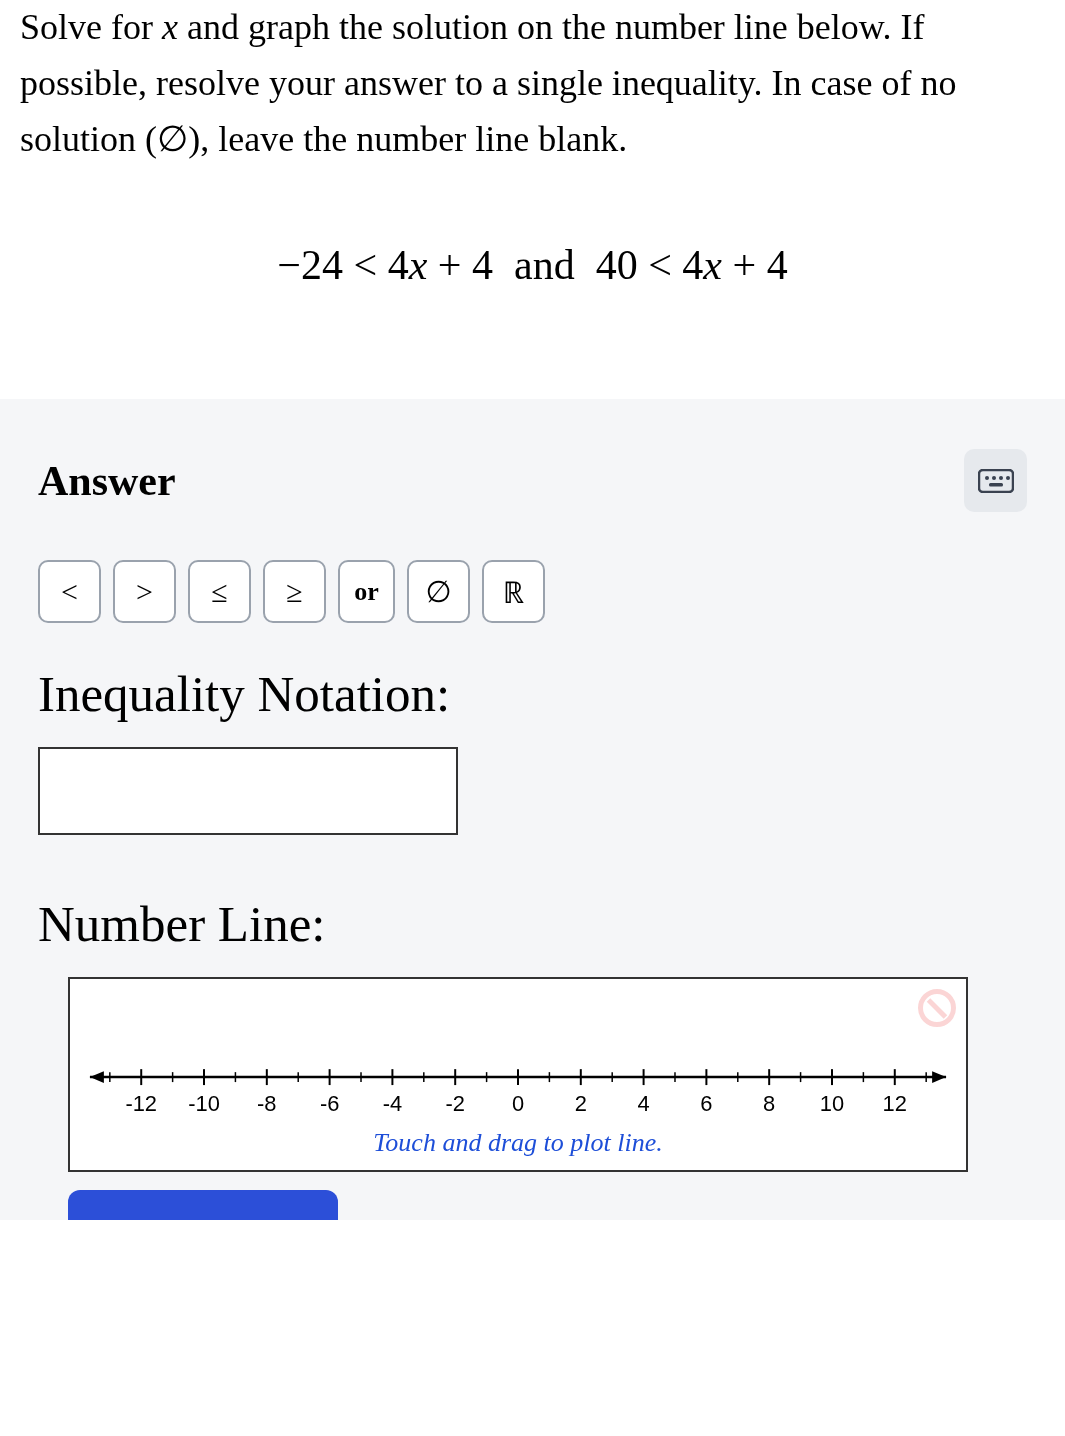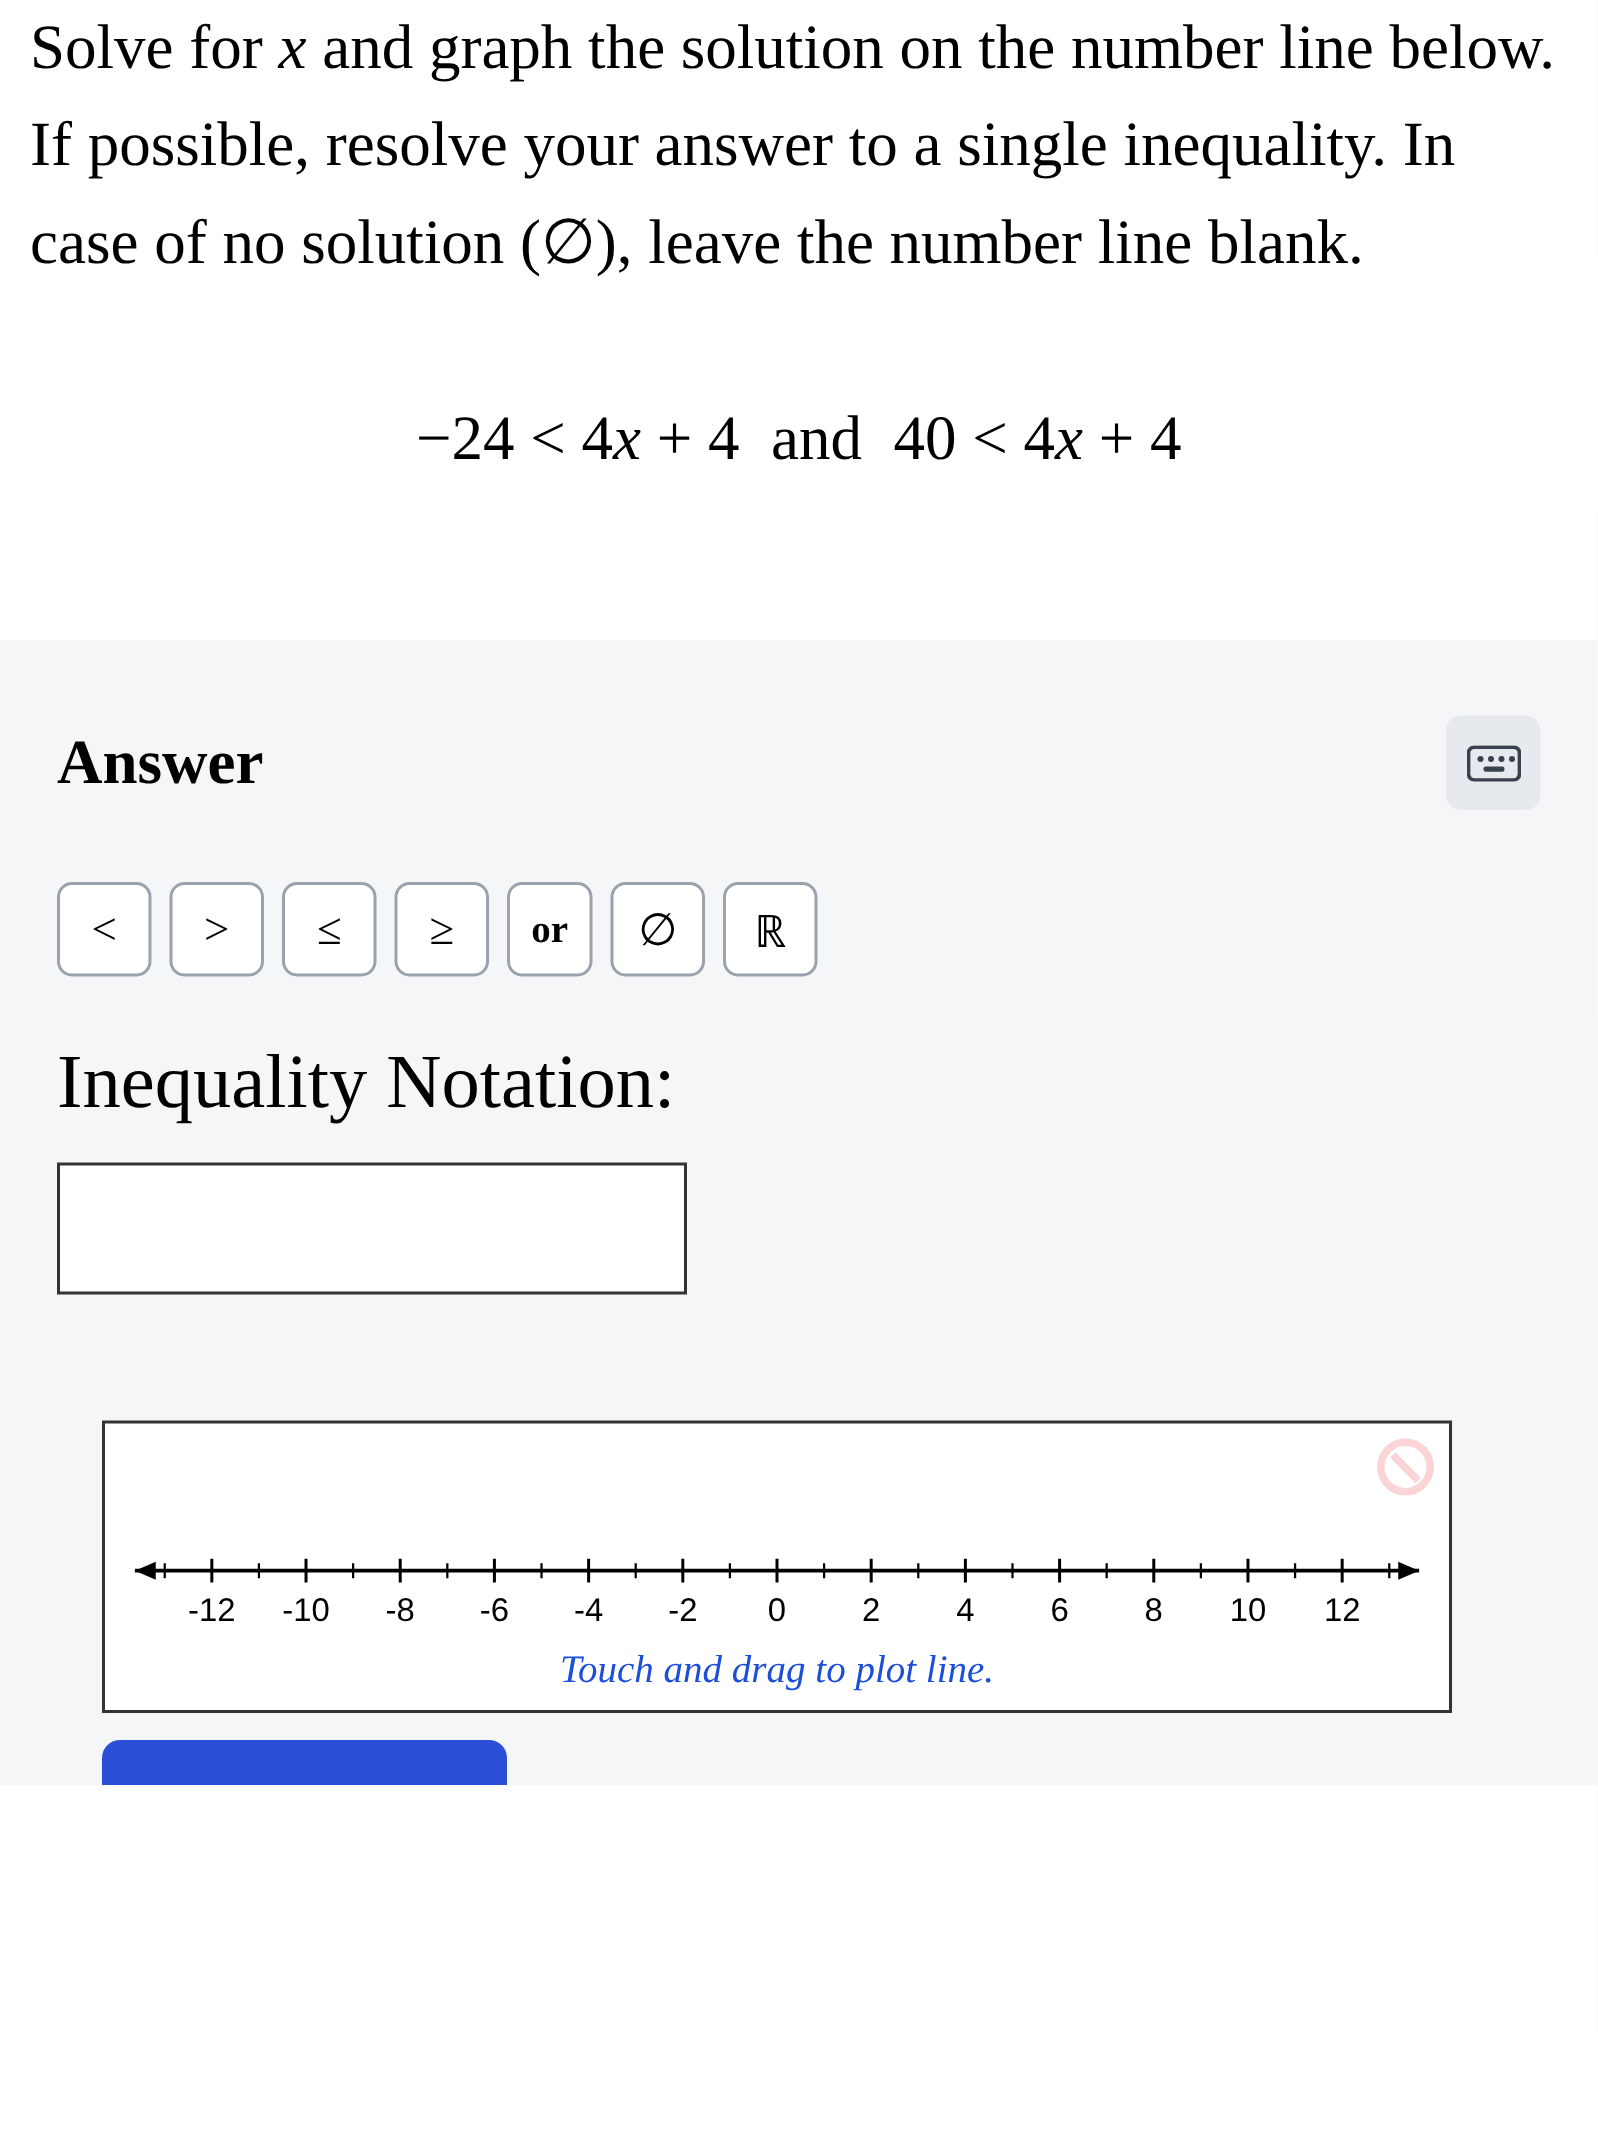--- a/index.html
+++ b/index.html
@@ -6,21 +6,21 @@
   body {
     font-family: Georgia, 'Times New Roman', serif;
     background: #fff;
     width: 1065px;
     color: #000;
   }
   .question-section {
     padding: 0 20px 40px 20px;
   }
   .question-text {
-    font-size: 42px;
+    font-size: 36px;
     line-height: 1.55;
     font-weight: 400;
   }
   .math-var { font-style: italic; }
   .equation-block {
     text-align: center;
     margin-top: 74px;
     font-size: 42px;
     font-family: 'Cambria Math', Georgia, serif;
   }
@@ -165,20 +165,21 @@
     <div class="sym-btn">≤</div>
     <div class="sym-btn">≥</div>
     <div class="sym-btn wide">or</div>
     <div class="sym-btn">∅</div>
     <div class="sym-btn double-struck">ℝ</div>
   </div>
 
   <div class="section-label">Inequality Notation:</div>
   <input class="notation-input" value="" style="">
 
+  <div class="section-label">Number Line:</div>
 
   <div class="numline-container">
     <div class="clear-icon"></div>
     <svg class="numline-svg" viewBox="0 0 900 70" width="900" height="70">
       <line x1="20" y1="10" x2="880" y2="10" stroke="#000" stroke-width="2.5"></line>
       <polygon points="20,10 34,4 34,16" fill="#000"></polygon>
       <polygon points="880,10 866,4 866,16" fill="#000"></polygon>
       <g id="ticks">
           <line x1="40" x2="40" y1="5" y2="15" stroke="#000" stroke-width="1.5"></line>
           <line x1="71.53846153846155" x2="71.53846153846155" y1="2" y2="18" stroke="#000" stroke-width="2"></line>

